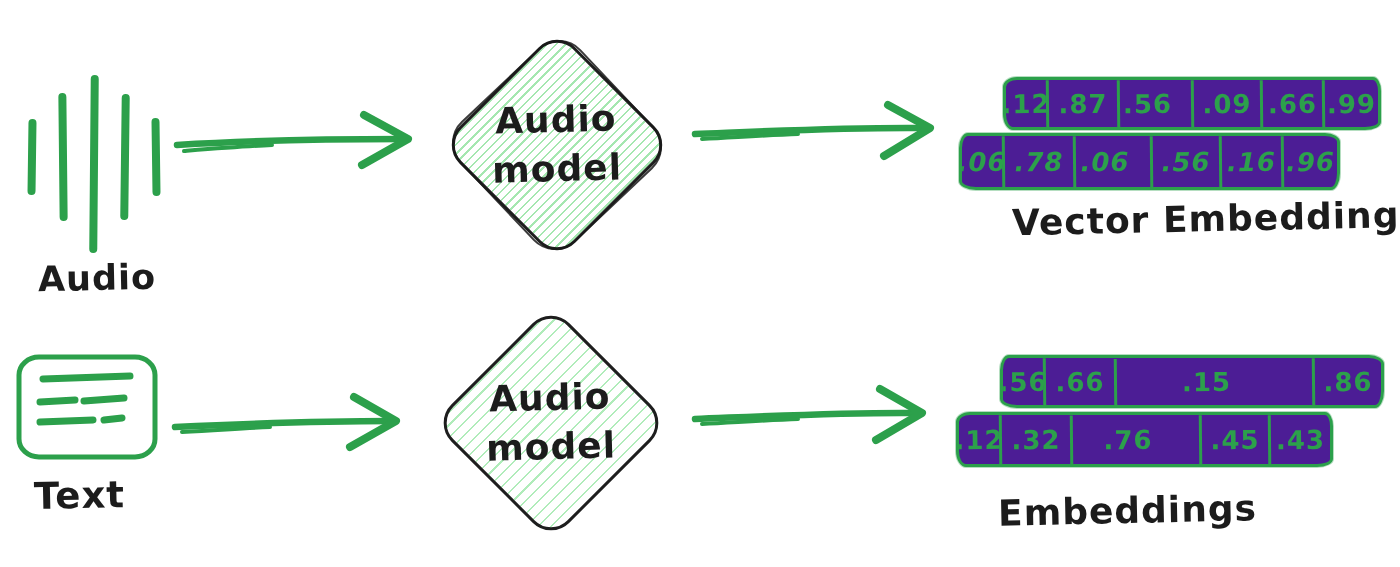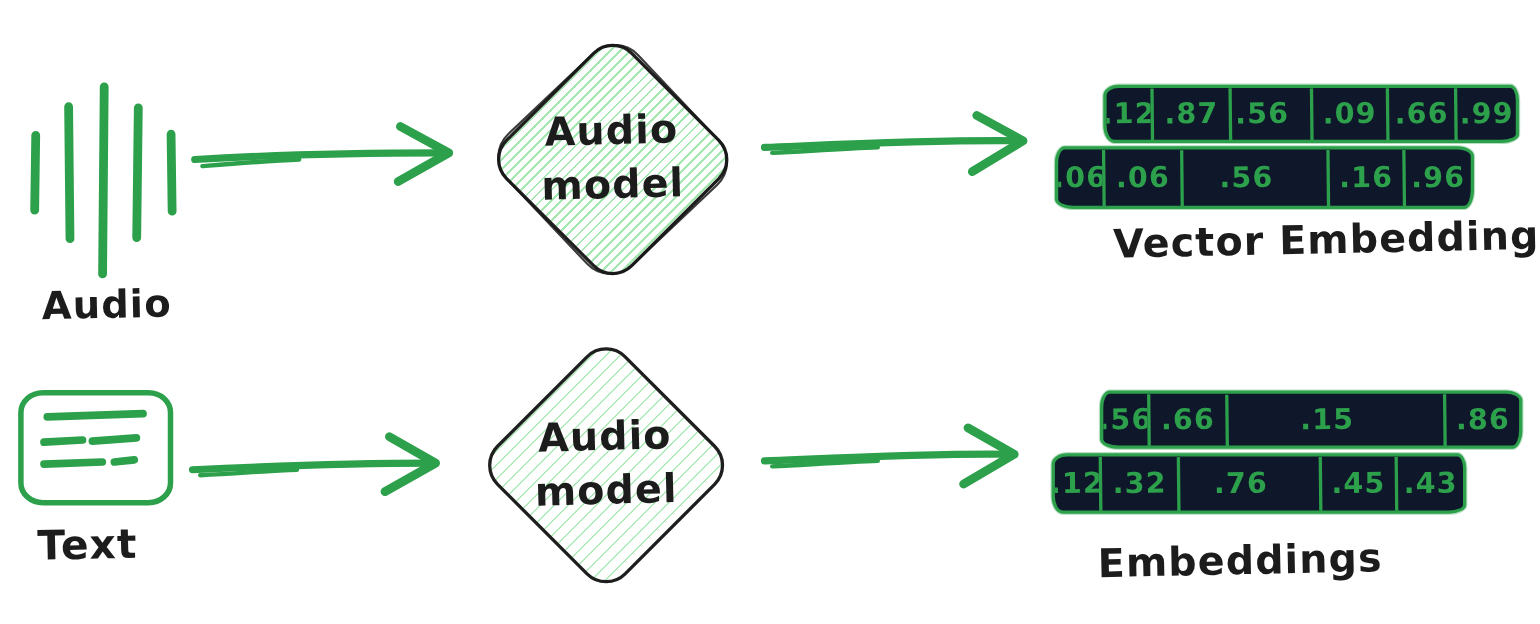--- a/index.html
+++ b/index.html
@@ -53,21 +53,21 @@
   .texticon { position:absolute; }
 
   
   .arrow { position:absolute; }
   .arrow svg { display:block; }
   .arrow path, .arrow polyline { stroke:#2ca04b; fill:none; stroke-linecap:round; stroke-linejoin:round; }
 
   
   .vrow {
     position:absolute; display:flex; align-items:stretch;
-    border:3.5px solid #2ca04b; background:#0f172a;
+    border:3.5px solid #2ca04b; background:#4c1d95;
     box-shadow:0 0 0 1px rgba(44,160,75,.35);
   }
   .vrow.r-a { border-radius:14px 8px 16px 10px / 10px 14px 8px 16px; }
   .vrow.r-b { border-radius:9px 15px 9px 17px / 15px 9px 17px 9px; }
   .vcell {
     display:flex; align-items:center; justify-content:center;
     color:#2ca04b; font-size:26px; font-weight:bold; letter-spacing:1px;
     overflow:hidden; transform:rotate(-.6deg);
   }
   .vcell + .vcell { border-left:3.5px solid #2ca04b; }
@@ -128,23 +128,26 @@
       <div class="vcell">
         <span>.09</span>
       </div>
       <div class="vcell">
         <span>.66</span>
       </div>
       <div class="vcell">
         <span>.99</span>
       </div>
     </div>
-  <div class="vrow r-b" style="left:959px; top:133px; width:381px; height:57px;">
+  <div class="vrow r-b" style="left:959px; top:133px; width:381px; height:57px;font-style:italic;">
       <div class="vcell">
         <span>.06</span>
+      </div>
+      <div class="vcell">
+        <span>.78</span>
       </div>
       <div class="vcell">
         <span>.06</span>
       </div>
       <div class="vcell">
         <span>.56</span>
       </div>
       <div class="vcell">
         <span>.16</span>
       </div>

